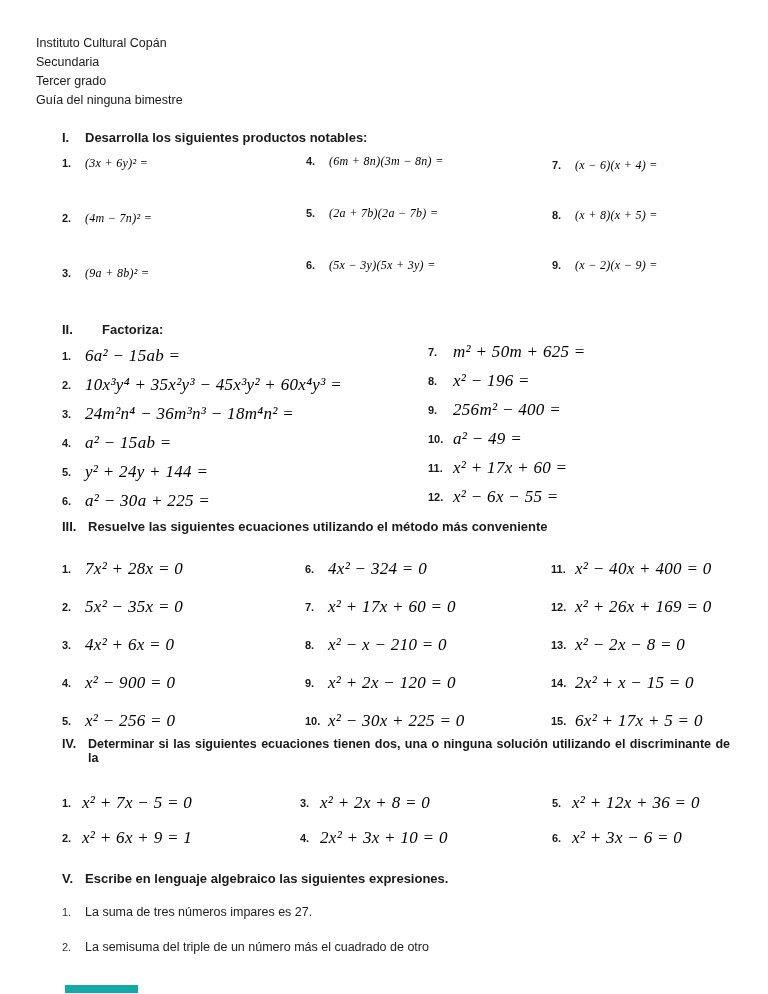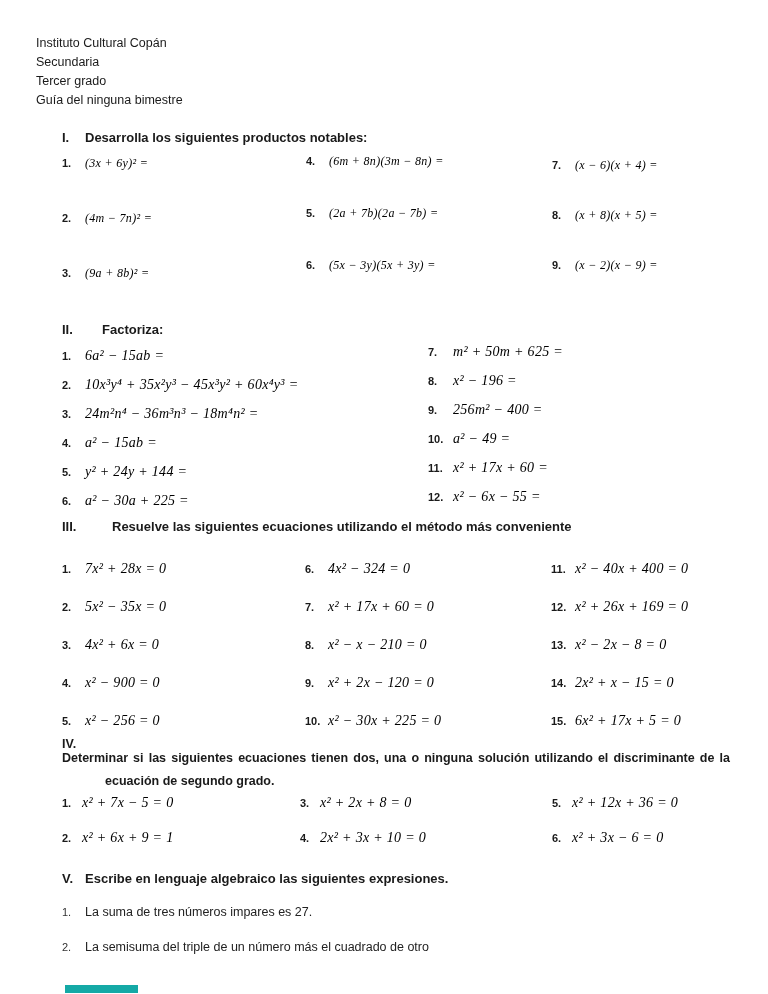--- a/index.html
+++ b/index.html
@@ -8,32 +8,32 @@
     font-family:"Liberation Sans",sans-serif;overflow:hidden;margin:0 auto;
     color:#1a1a1a;
   }
   
   .hdr{position:absolute;left:36px;top:34px;font-weight:400;font-size:12.5px;line-height:19px;color:#1a1a1a;}
   
   .shead{position:absolute;display:flex;font-weight:700;font-size:13px;color:#1a1a1a;white-space:nowrap;}
   .shead .rn{flex:none;}
   #h1{left:62px;top:130px}  #h1 .rn{width:23px}
   #h2{left:62px;top:322px}  #h2 .rn{width:40px}
-  #h3{left:62px;top:519px}  #h3 .rn{width:50px}
+  #h3{left:62px;top:519px}  #h3 .rn{width:26px}
   #h5{left:62px;top:871px}  #h5 .rn{width:23px}
   #h4{left:62px;top:737px;width:668px;position:absolute;font-weight:700;font-size:12.5px;color:#1a1a1a;}
-  #h4 .l1{display:flex;flex-direction:column;}
+  #h4 .l1{display:flex;}
   #h4 .l1 .rn{width:26px;flex:none;}
   #h4 .l1 .t{flex:1;text-align:justify;text-align-last:justify;}
   #h4 .l2{margin-left:43px;margin-top:9px;}
   
   .col{position:absolute;display:flex;flex-direction:column;}
   .it{display:flex;align-items:flex-start;height:22px;line-height:22px;white-space:nowrap;}
   .it .n{flex:none;width:23px;font-weight:700;font-size:11px;color:#1a1a1a;}
-  .it .e{font-family:"Liberation Serif","DejaVu Serif",serif;font-style:italic;font-size:14px;color:#000;letter-spacing:.3px;}
+  .it .e{font-family:"Liberation Serif","DejaVu Serif",serif;font-style:italic;font-size:17px;color:#000;letter-spacing:.3px;}
   .s1 .e{font-size:12px;}
   #s1a{left:62px;top:152px;gap:33px}
   #s1b{left:306px;top:150px;gap:30px}
   #s1c{left:552px;top:154px;gap:28px}
   #s2a{left:62px;top:345px;gap:7px}
   #s2b{left:428px;top:341px;gap:7px}
   #s2b .n{width:25px}
   #s3a{left:62px;top:558px;gap:16px}
   #s3b{left:305px;top:558px;gap:16px}
   #s3c{left:551px;top:558px;gap:16px}
@@ -235,21 +235,20 @@
         <span class="n">15.</span>
         <span class="e">6x² + 17x + 5 = 0</span>
       </div>
   </div>
 
   <div id="h4">
     <div class="l1">
       <span class="rn">IV.</span>
       <span class="t">Determinar si las siguientes ecuaciones tienen dos, una o ninguna solución utilizando el discriminante de la</span>
     </div>
-    <div class="l2">ecuación de segundo grado.</div>
   </div>
   <div class="col" id="s4a">
     <div class="it">
         <span class="n">1.</span>
         <span class="e">x² + 7x − 5 = 0</span>
       </div>
     <div class="it">
         <span class="n">2.</span>
         <span class="e">x² + 6x + 9 = 1</span>
       </div>

